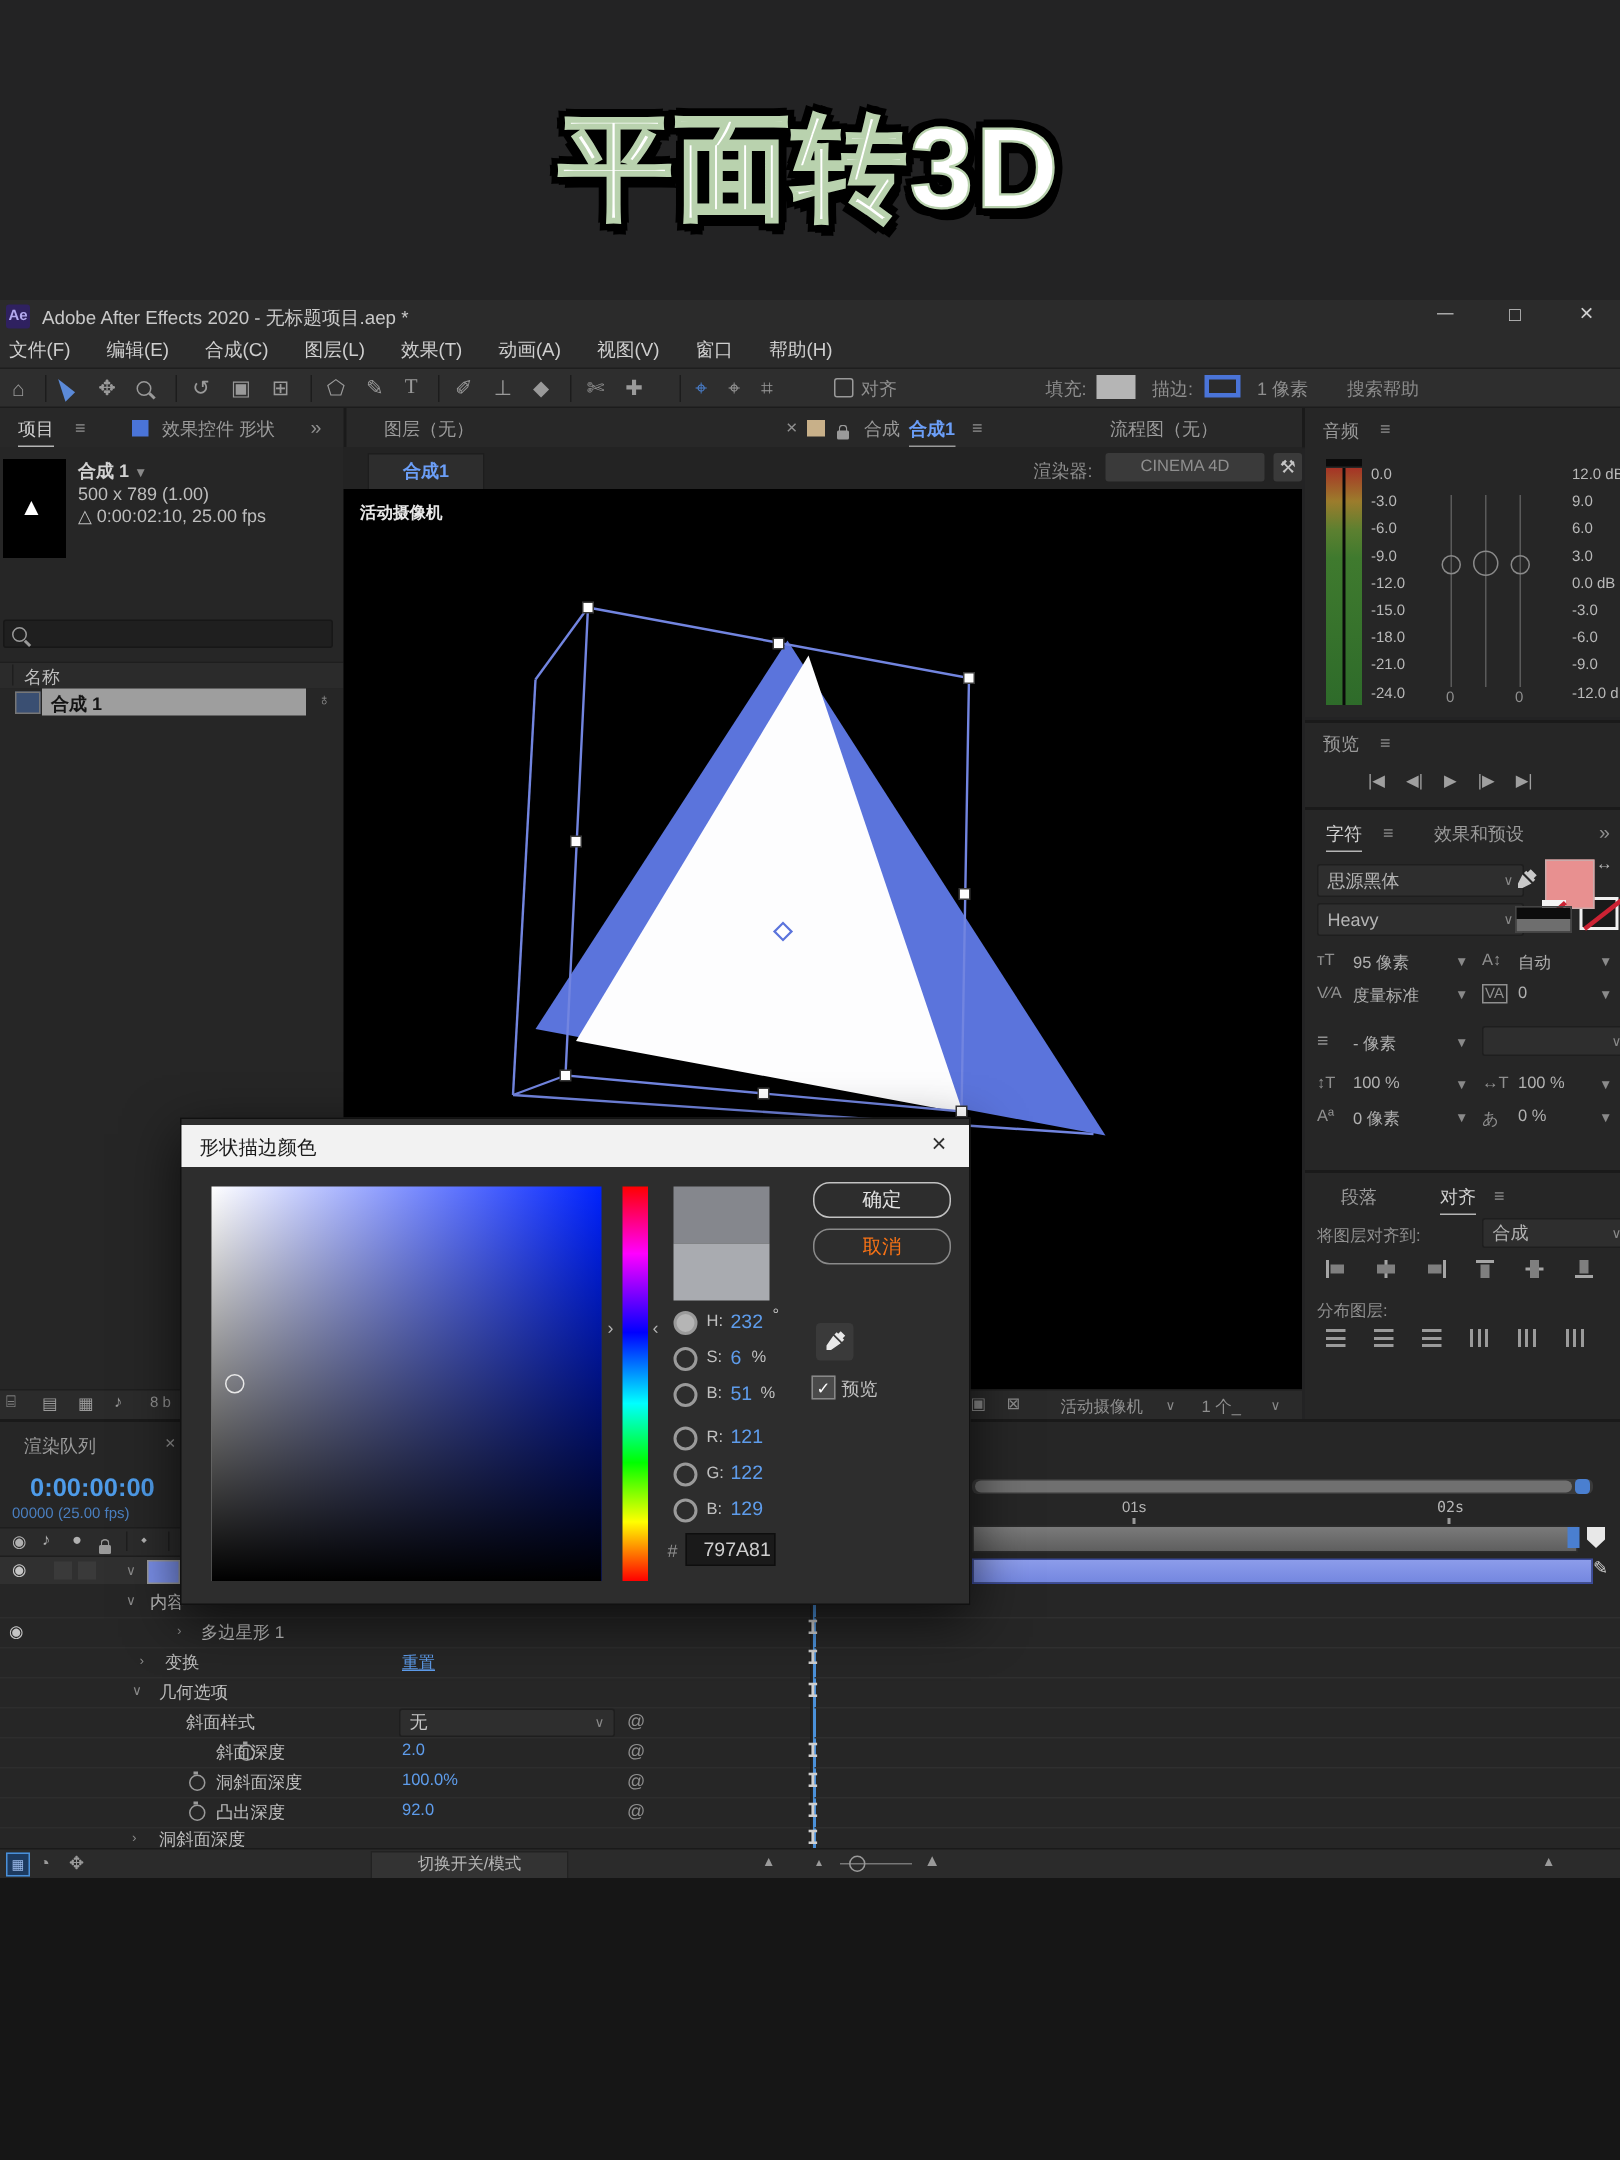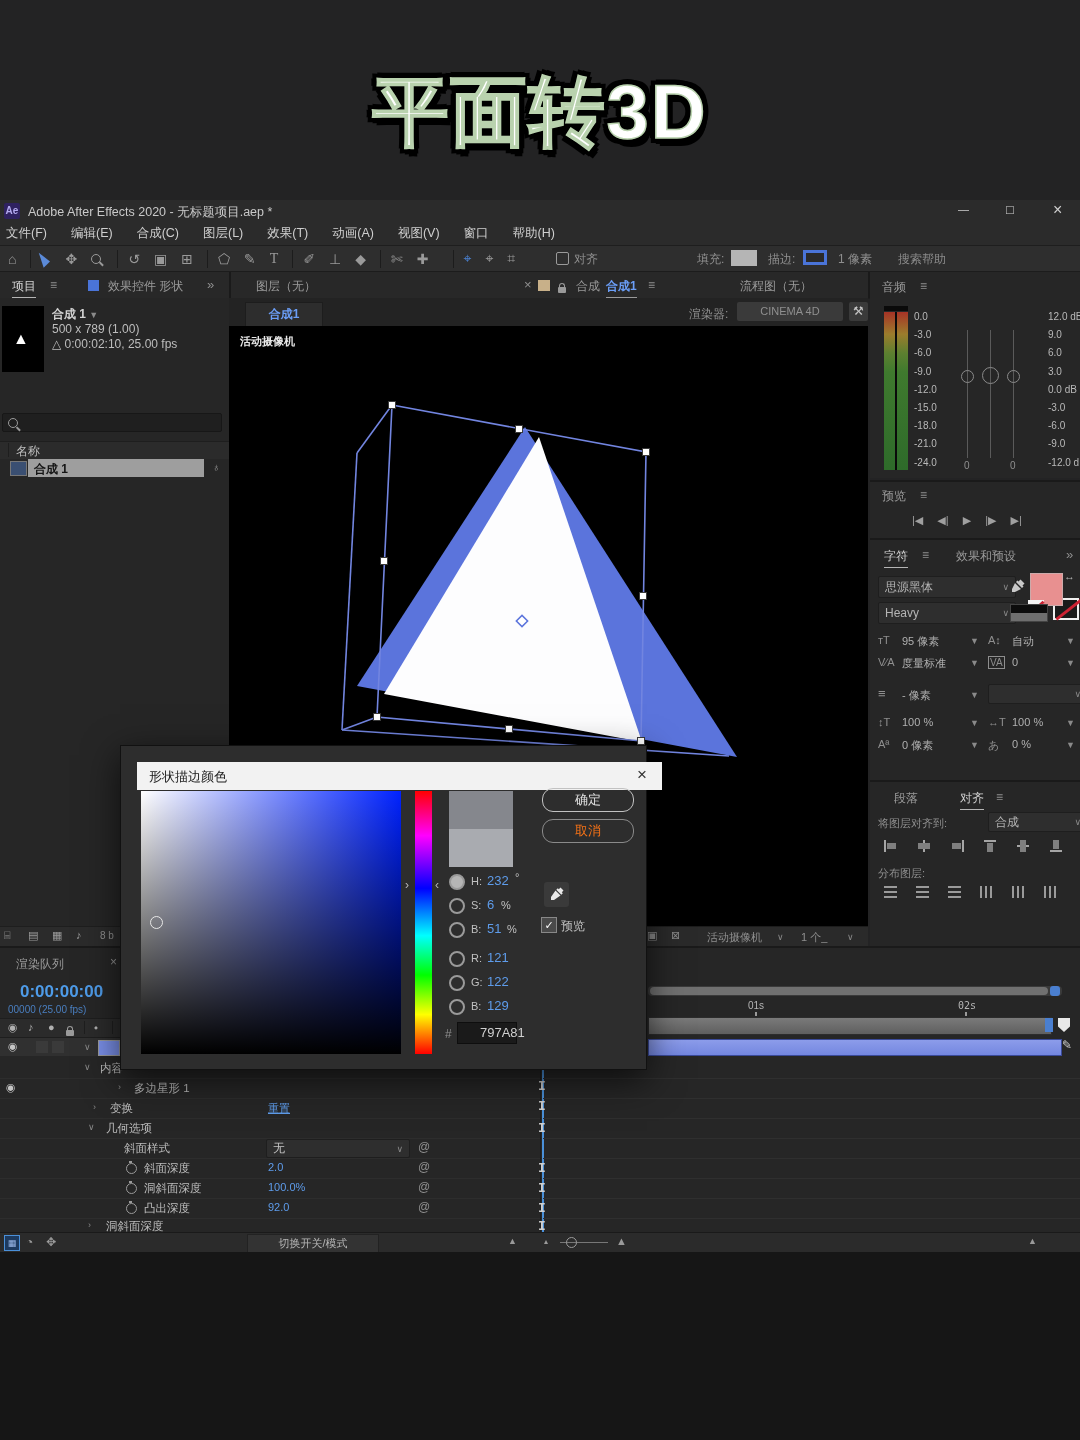--- a/index.html
+++ b/index.html
@@ -416,21 +416,21 @@
 
       <div class="abs" style="left:0;top:82px;width:540px;height:20px;border-bottom:1px solid #2d2d2d;">
         <span class="abs rowlabel" style="left:124px;top:3px;">斜面样式</span>
         <div class="abs dropdown" style="left:266px;top:1px;width:130px;height:17px;">
           <span style="color:#c5c5c5;">无</span>
             <span class="carat">∨</span>
         </div>
         <span class="abs dim" style="left:418px;top:2px;font-size:12px;">@</span>
       </div>
 
-      <div class="abs" style="left:0;top:102px;width:540px;height:20px;border-bottom:1px solid #2d2d2d;">
+      <div class="abs" style="left:0;top:102px;width:540px;height:20px;border-bottom:1px solid #2d2d2d;padding-left:33px;">
         <span class="stopwatch abs" style="left:126px;top:5px;"></span>
         <span class="abs rowlabel" style="left:144px;top:3px;">斜面深度</span>
         <span class="abs blu" style="left:268px;top:3px;font-size:11px;">2.0</span>
         <span class="abs dim" style="left:418px;top:2px;font-size:12px;">@</span>
       </div>
 
       <div class="abs" style="left:0;top:122px;width:540px;height:20px;border-bottom:1px solid #2d2d2d;">
         <span class="stopwatch abs" style="left:126px;top:5px;"></span>
         <span class="abs rowlabel" style="left:144px;top:3px;">洞斜面深度</span>
         <span class="abs blu" style="left:268px;top:3px;font-size:11px;">100.0%</span>
@@ -503,21 +503,21 @@
     <span class="abs" style="left:544px;top:4px;color:#9a9a9a;font-size:8px;">▴</span>
     <span class="abs" style="left:560px;top:9px;width:48px;height:1px;background:#777;"></span>
     <span class="abs" style="left:566px;top:4px;width:9px;height:9px;border:1.5px solid #9a9a9a;border-radius:50%;"></span>
     <span class="abs" style="left:616px;top:2px;color:#9a9a9a;font-size:11px;">▲</span>
     <span class="abs" style="left:1028px;top:3px;color:#9a9a9a;font-size:9px;">▲</span>
   </div>
 
   <div class="abs" style="left:0;top:1252px;width:1080px;height:188px;background:#161616;"></div>
 
   <div class="abs" style="left:120px;top:745px;width:525px;height:323px;background:#2d2d2d;z-index:50;box-shadow:0 10px 34px rgba(0,0,0,0.65);border:1px solid #111;">
-    <div class="abs" style="left:0;top:16px;width:525px;height:28px;background:#f2f2f2;margin-left:16px;">
+    <div class="abs" style="left:0;top:4px;width:525px;height:28px;background:#f2f2f2;">
       <span class="abs nw" style="left:12px;top:6px;color:#1a1a1a;font-size:13px;">形状描边颜色</span>
       <span class="abs" style="left:500px;top:3px;color:#333;font-size:17px;">×</span>
     </div>
 
     <div class="abs" style="left:20px;top:45px;width:260px;height:263px;
          background:linear-gradient(to bottom,rgba(0,0,0,0),#000),linear-gradient(to right,#ffffff,#0022ff);">
       <span class="abs" style="left:9px;top:125px;width:11px;height:11px;border:1.5px solid #e8e8e8;border-radius:50%;"></span>
     </div>
 
     <span class="abs" style="left:284px;top:132px;color:#b5b5b5;font-size:12px;">›</span>
@@ -553,21 +553,21 @@
     <span class="abs nw blu" style="left:366px;top:204px;font-size:13px;">121</span>
     <span class="radio abs" style="left:328px;top:229px;"></span>
     <span class="abs nw" style="left:350px;top:230px;color:#c0c0c0;font-size:11px;">G:</span>
     <span class="abs nw blu" style="left:366px;top:228px;font-size:13px;">122</span>
     <span class="radio abs" style="left:328px;top:253px;"></span>
     <span class="abs nw" style="left:350px;top:254px;color:#c0c0c0;font-size:11px;">B:</span>
     <span class="abs nw blu" style="left:366px;top:252px;font-size:13px;">129</span>
 
     <span class="abs nw dim" style="left:324px;top:281px;font-size:12px;">#</span>
     <div class="abs" style="left:336px;top:276px;width:58px;height:20px;background:#1a1a1a;border:1px solid #0e0e0e;">
-      <span style="color:#cfcfcf;font-size:13px;line-height:20px;padding-left:22px;display:inline-block;">797A81</span>
+      <span style="color:#cfcfcf;font-size:13px;line-height:20px;padding-left:11px;display:inline-block;">797A81</span>
     </div>
 
     <div class="abs" style="left:423px;top:136px;width:25px;height:25px;background:#3a3a3a;border-radius:3px;">
       <svg width="25" height="25" viewBox="0 0 25 25">
         <path d="M16.5 5.5 L19.5 8.5 L17.8 10.2 L18.8 11.2 L17.3 12.7 L12.3 7.7 L13.8 6.2 L14.8 7.2 Z M11.5 8.5 L16.5 13.5 L10 18 L7 18 L7 15 Z" fill="#e8e8e8"></path>
       </svg>
     </div>
     <div class="abs" style="left:420px;top:171px;width:14px;height:14px;background:#4a4a4a;border:1px solid #888;text-align:center;">
       <span style="color:#fff;font-size:11px;line-height:14px;">✓</span>
     </div>

